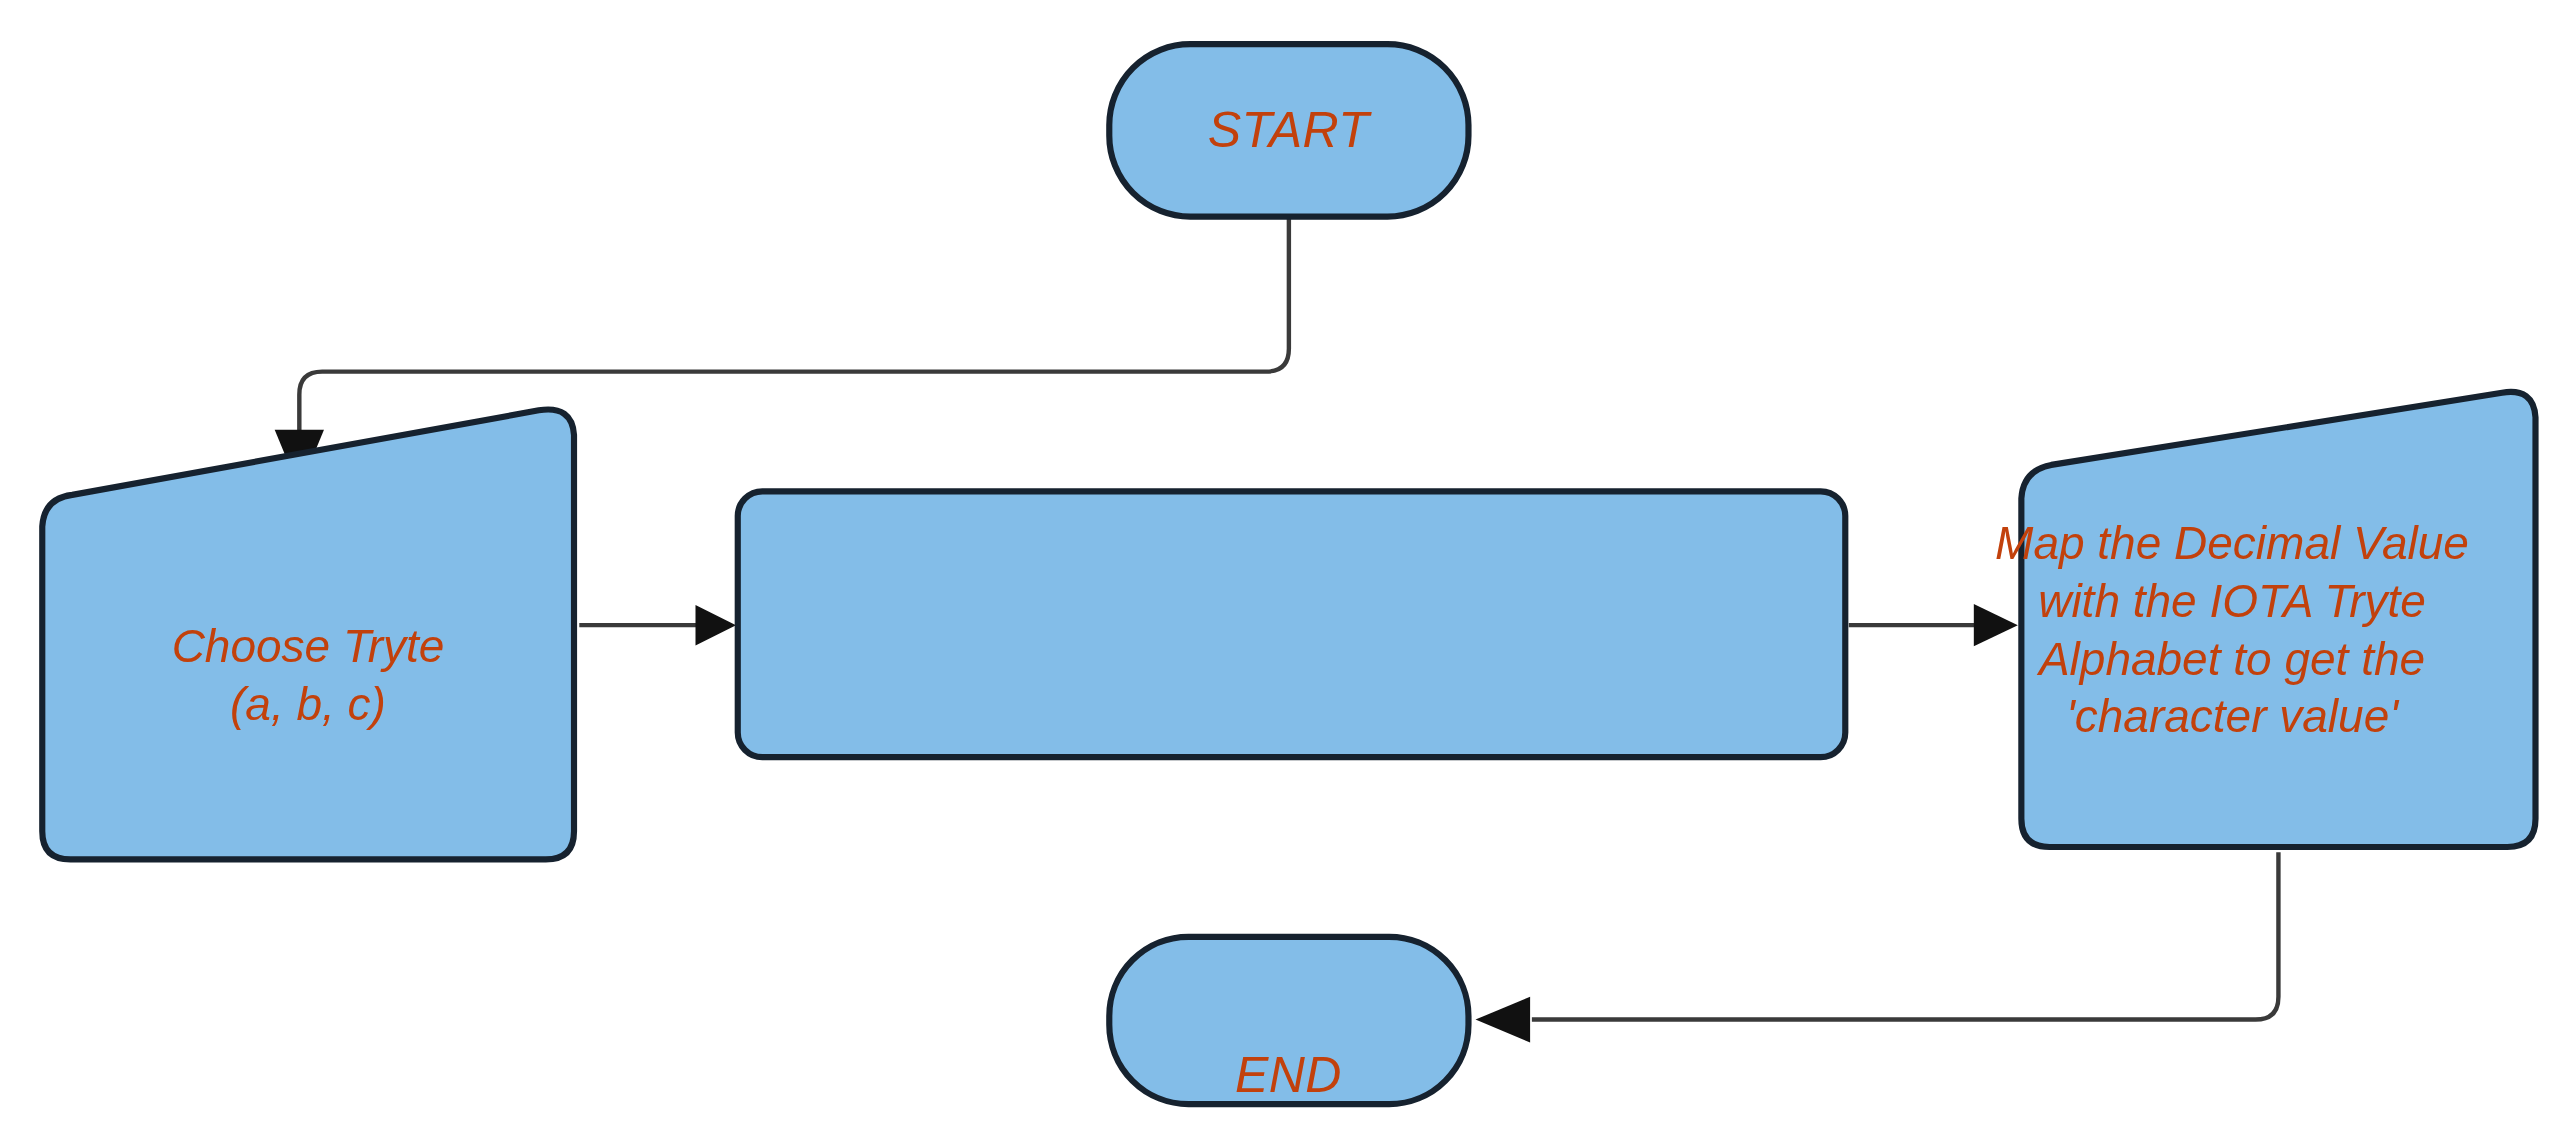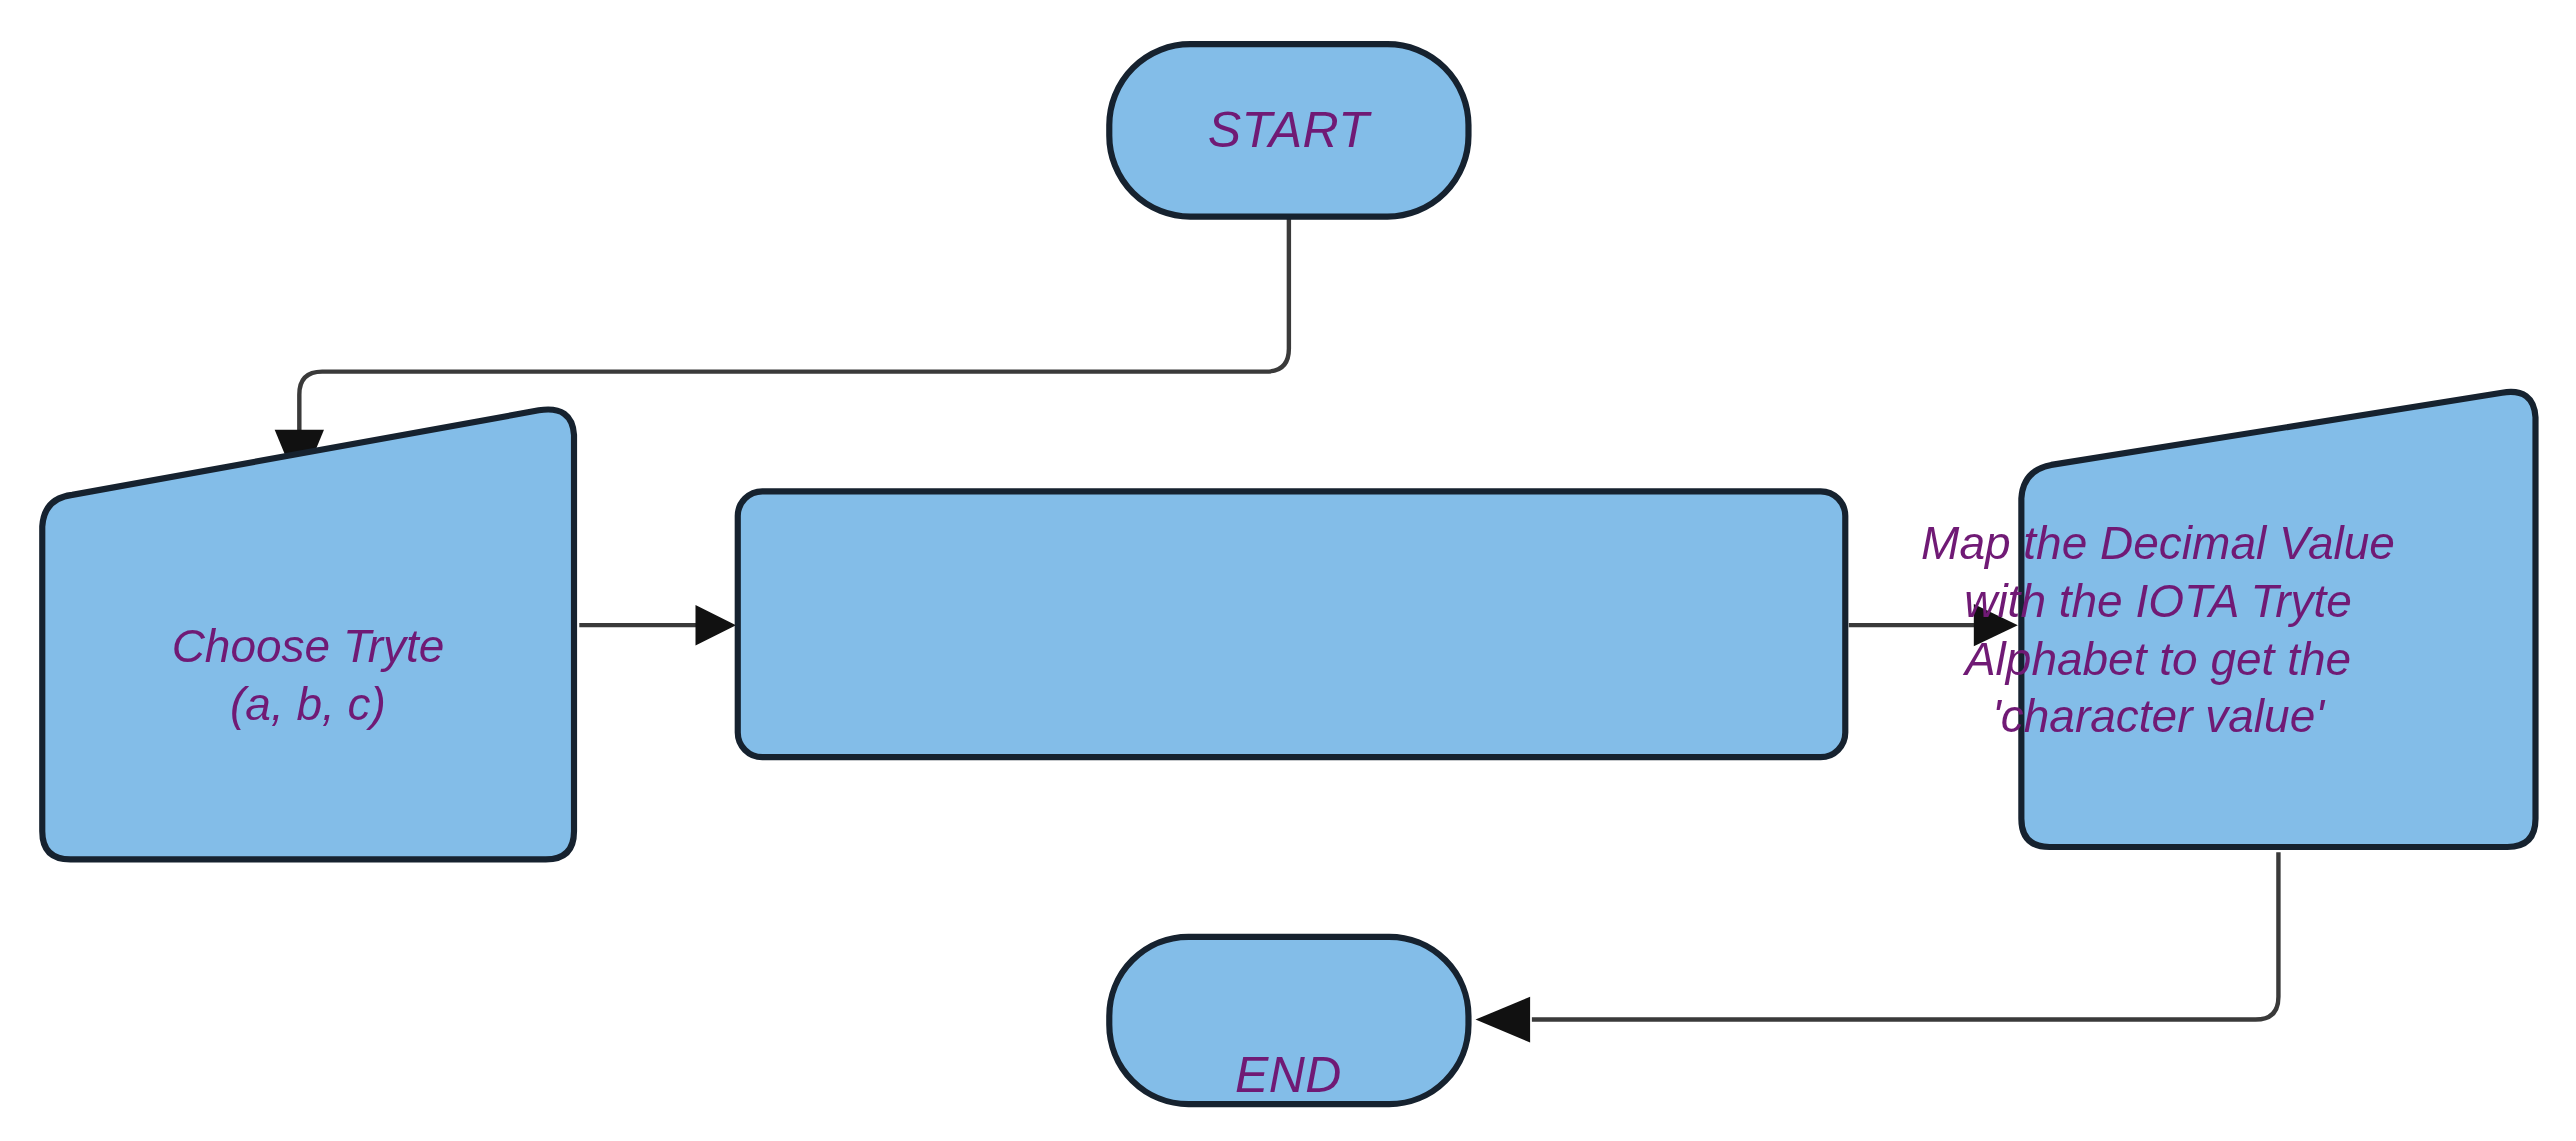--- a/index.html
+++ b/index.html
@@ -40,21 +40,21 @@
     stroke: none;
   }
   .node-label {
     position: absolute;
     display: flex;
     align-items: center;
     justify-content: center;
     text-align: center;
     font-family: "Liberation Sans", sans-serif;
     font-style: italic;
-    color: #701a75;
+    color: #c2410c;
     line-height: 1.26;
     white-space: pre-line;
     pointer-events: none;
     user-select: none;
   }
   .lbl-terminator {
     font-size: 50px;
     letter-spacing: 0.4px;
   }
   .lbl-process {
@@ -128,18 +128,18 @@
     <rect class="node-shape" x="1260" y="1064" width="408" height="190" rx="90" ry="90"></rect>
 
   </svg>
 
   <div class="node-label lbl-terminator" style="left:1109px; top:44px; width:359px; height:173px;">START</div>
 
   <div class="node-label lbl-process" style="left:42px; top:493px; width:532px; height:366px;">Choose Tryte
 (a, b, c)</div>
 
 
-  <div class="node-label lbl-narrow" style="left:1901px; top:414px; width:514px; height:433px;">Map the Decimal Value with the IOTA Tryte Alphabet to get the 'character value'</div>
+  <div class="node-label lbl-narrow" style="left:1975px; top:414px; width:514px; height:433px;">Map the Decimal Value with the IOTA Tryte Alphabet to get the 'character value'</div>
 
   <div class="node-label lbl-terminator" style="left:1109px; top:992px; width:359px; height:167px;">END</div>
 
 </div>
 
 
 </body></html>

